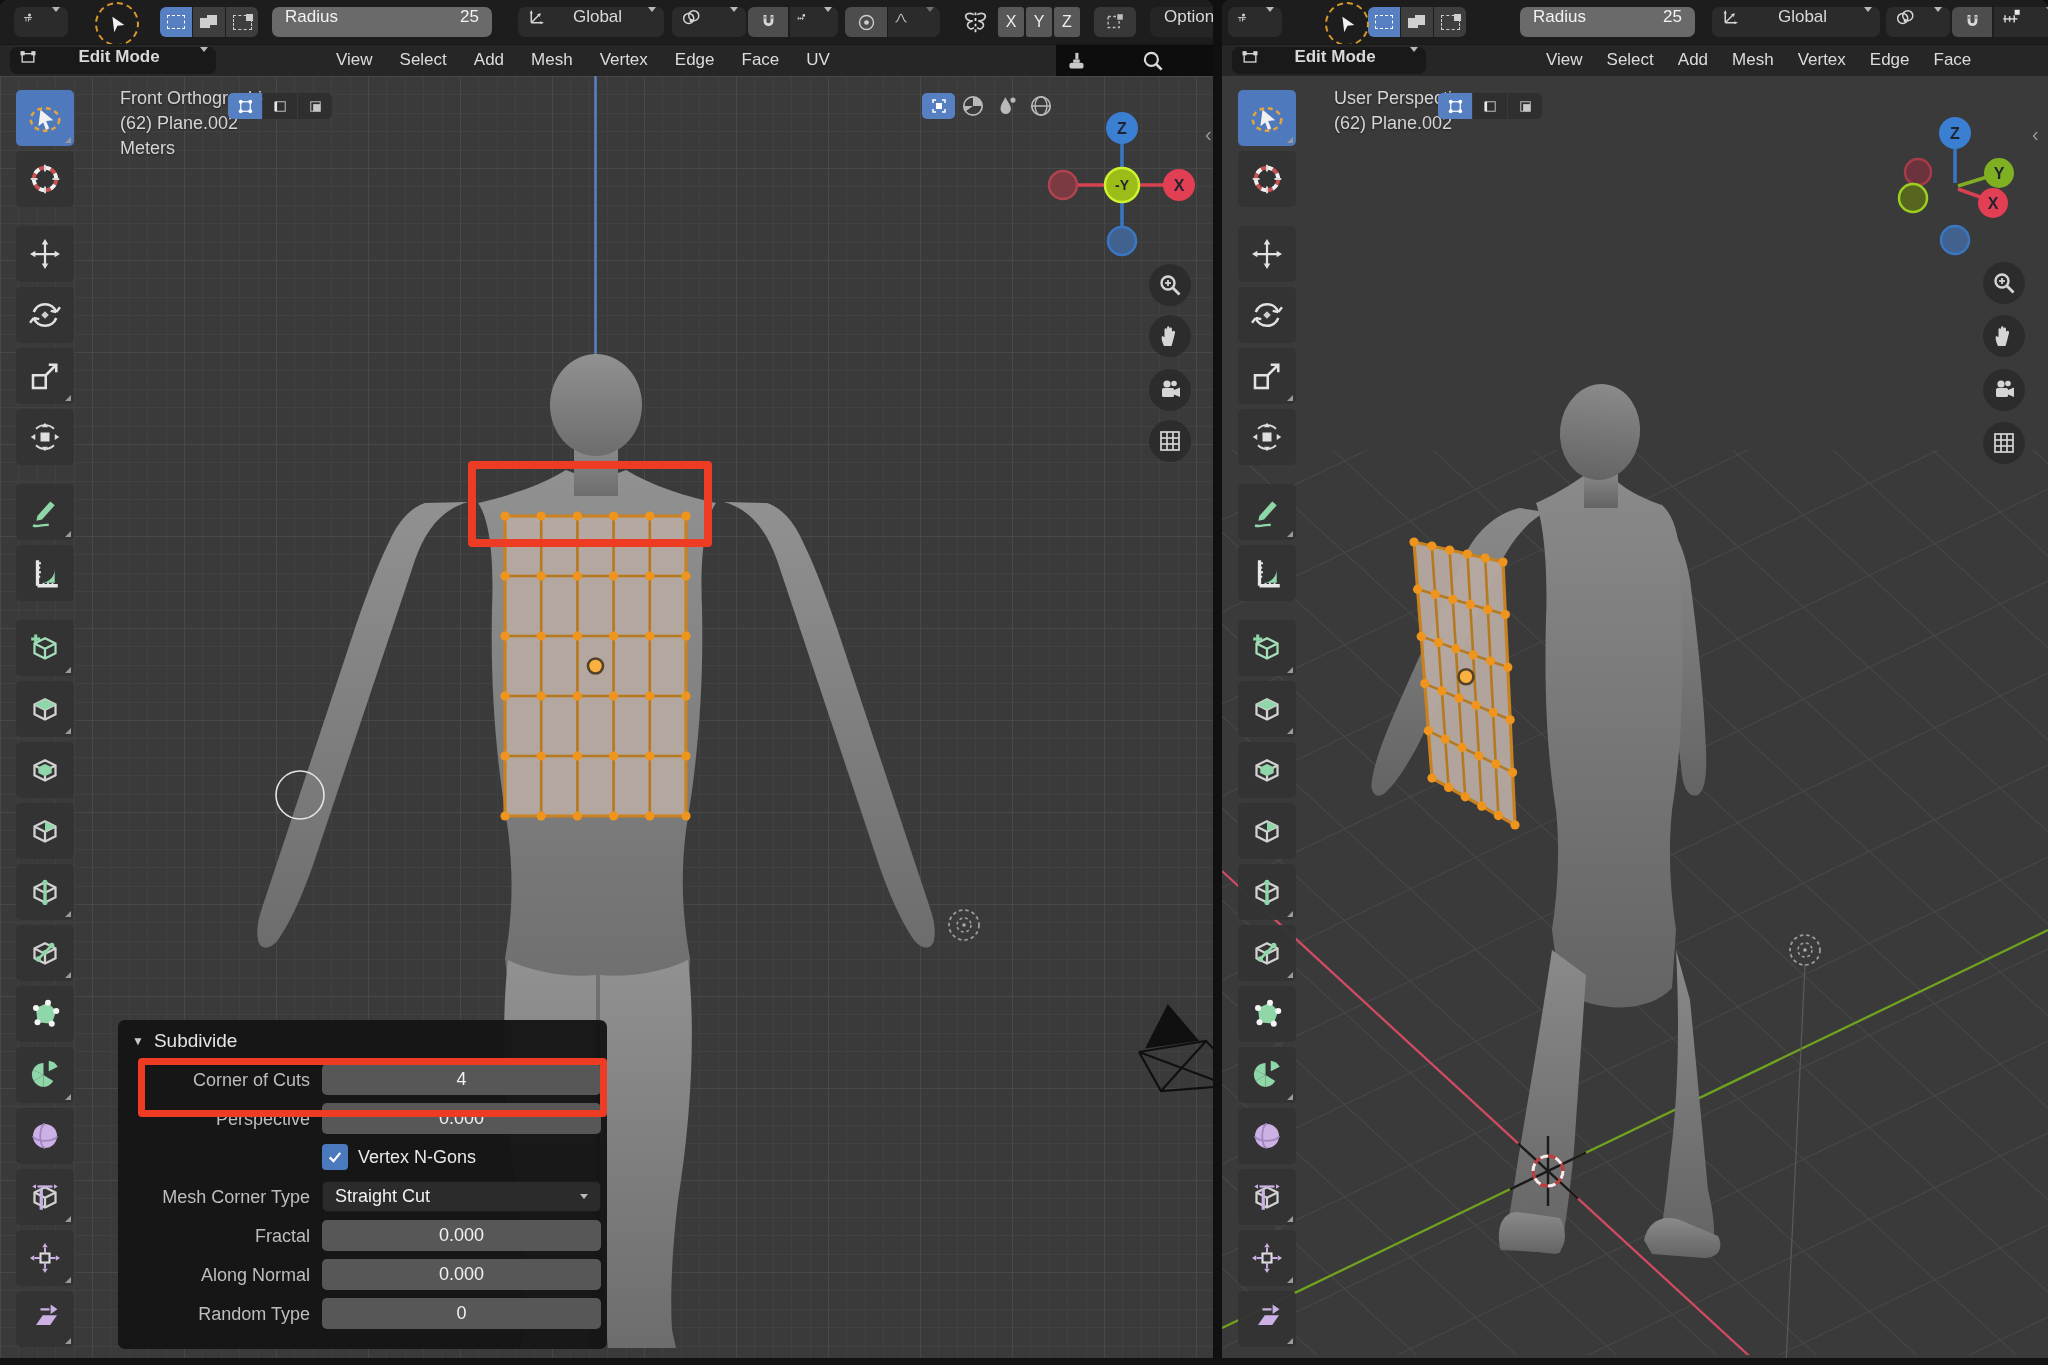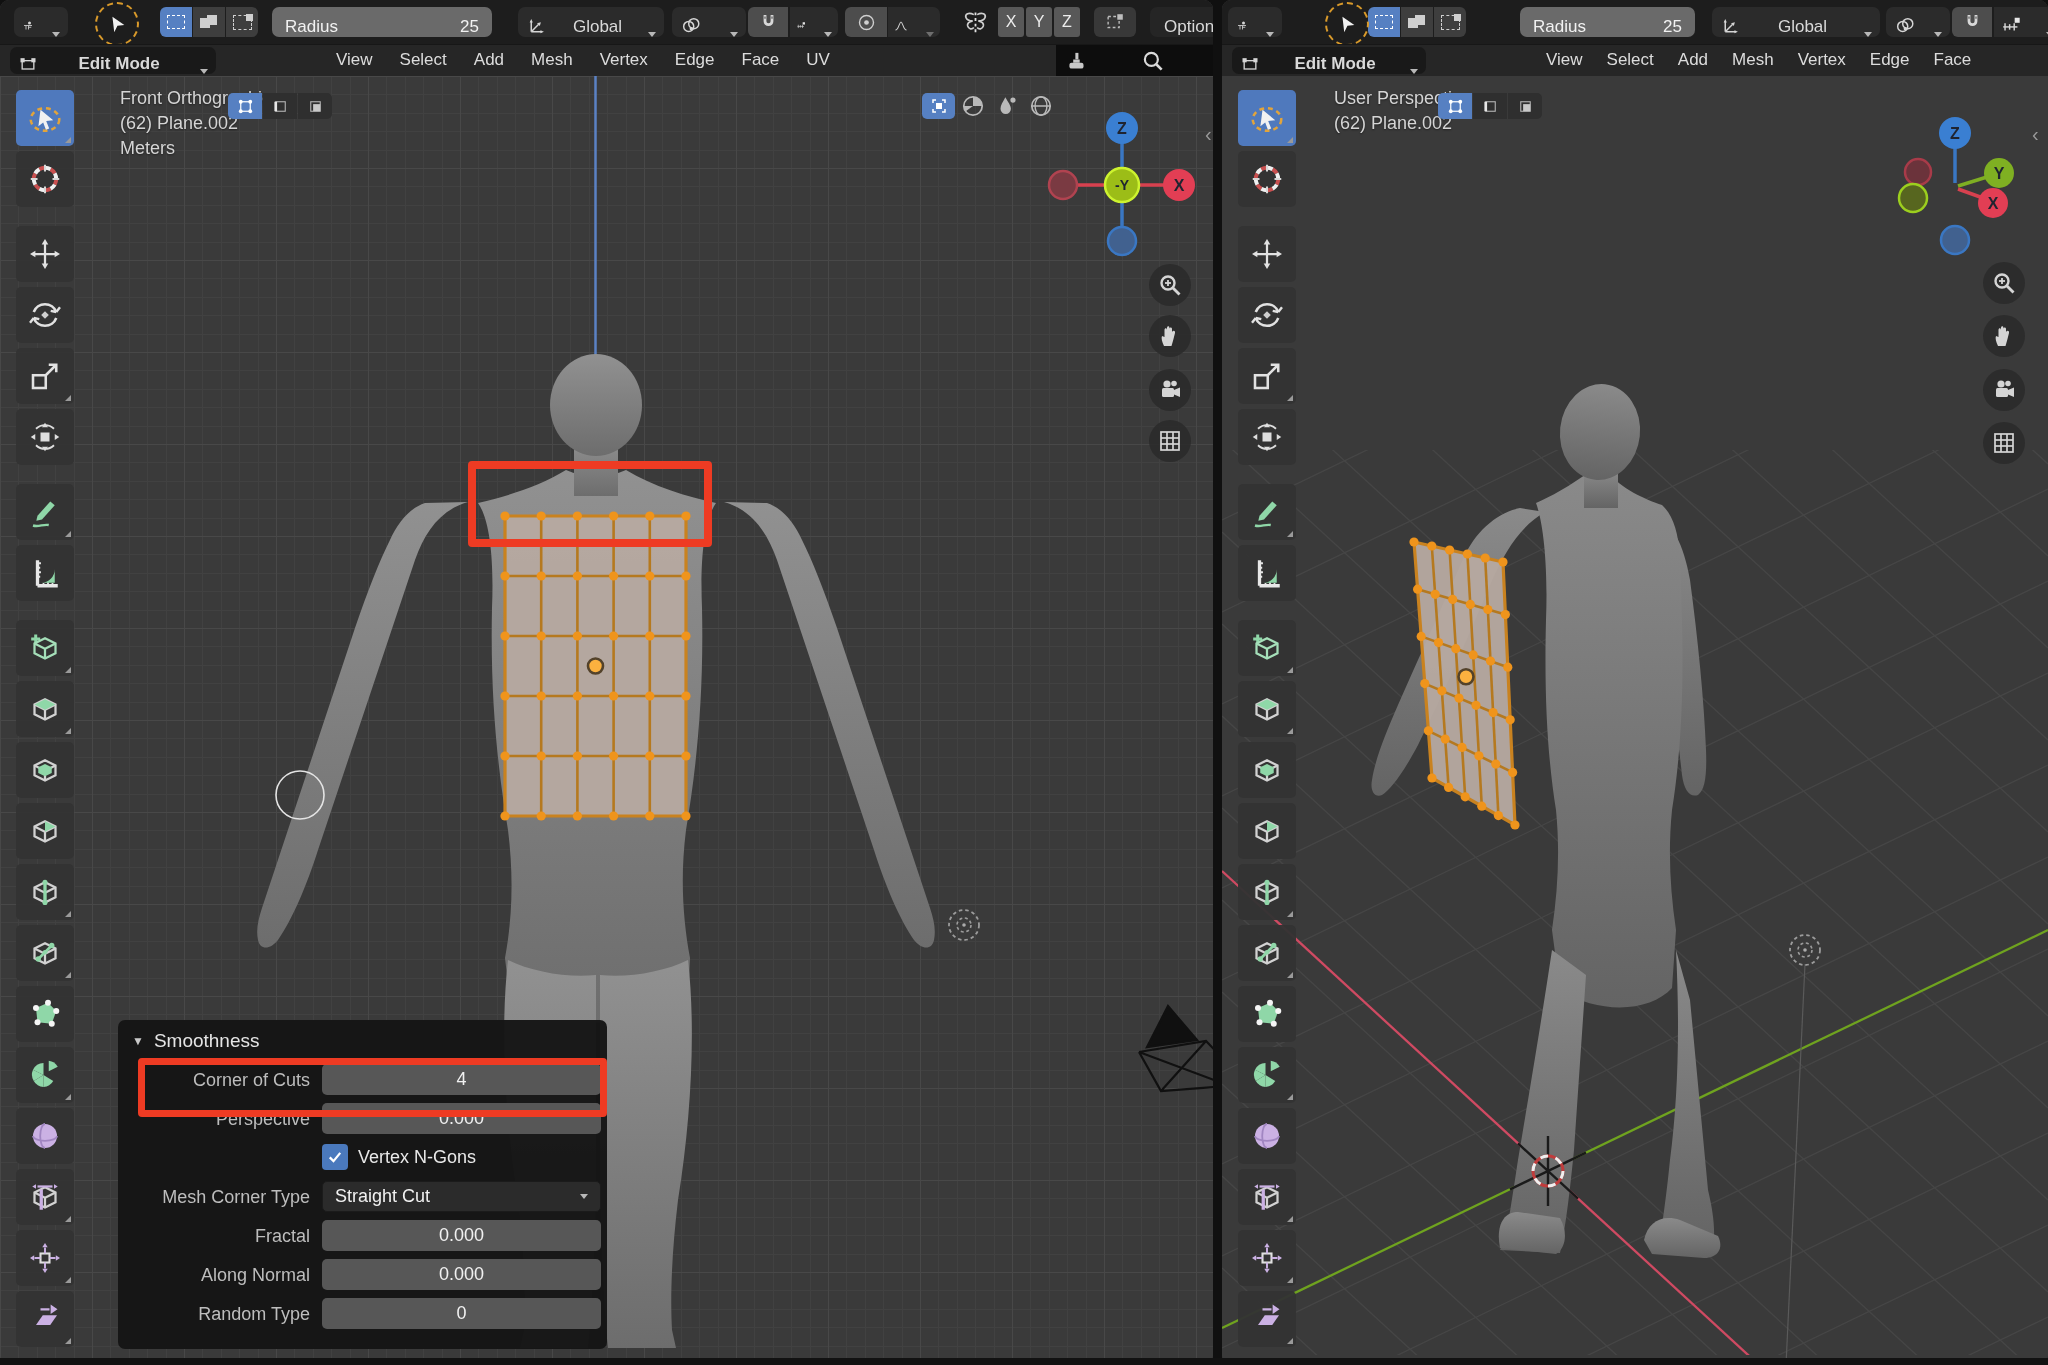--- a/index.html
+++ b/index.html
@@ -10,21 +10,21 @@
   #win1{left:1222px;width:826px;}
   .vpbg{position:absolute;left:0;top:44px;right:0;bottom:0;z-index:0;}
   .gridbg{background-color:#3a3a3a;background-image:
     repeating-linear-gradient(90deg,#484848 0 1px,transparent 1px 92px),
     repeating-linear-gradient(0deg,#484848 0 1px,transparent 1px 92px),
     repeating-linear-gradient(90deg,#414141 0 1px,transparent 1px 18.4px),
     repeating-linear-gradient(0deg,#414141 0 1px,transparent 1px 18.4px);}
   .scene{position:absolute;left:0;top:0;z-index:10;}
   .topbar{position:absolute;left:0;top:0;right:0;height:44px;background:#1d1d1d;z-index:30;}
   .hdr{position:absolute;left:0;top:44px;right:0;height:31px;background:#262626;border-top:1px solid #171717;z-index:30;}
-  .pill{position:absolute;top:7px;height:30px;background:#2b2b2b;border-radius:7px;display:flex;align-items:flex-end;
+  .pill{position:absolute;top:7px;height:30px;background:#2b2b2b;border-radius:7px;display:flex;align-items:flex-start;
     color:#d9d9d9;font-size:17px;box-sizing:border-box;padding:0 8px;gap:18px;white-space:nowrap;}
   .pill.dark{background:#191919;font-weight:bold;}
   .slider{background:#6a6a6a;color:#f2f2f2;justify-content:space-between;padding:0 13px;}
   .chev{width:0;height:0;border-left:4.5px solid transparent;border-right:4.5px solid transparent;border-top:5.5px solid #b8b8b8;flex:0 0 auto;}
   .tbtn{position:absolute;top:7px;height:30px;border-radius:6px;display:flex;align-items:center;justify-content:center;box-sizing:border-box;}
   .hbtn{position:absolute;top:48px;height:26px;display:flex;align-items:center;justify-content:center;box-sizing:border-box;}
   .menus{position:absolute;top:44px;height:31px;display:flex;align-items:center;color:#dcdcdc;font-size:17px;overflow:hidden;z-index:31;}
   .menus span{cursor:default;}
   .info{position:absolute;z-index:20;color:#d5d5d5;font-size:18px;line-height:25px;text-shadow:0 1px 2px rgba(0,0,0,.45);}
   .toolbtn{position:absolute;width:58px;height:56px;background:rgba(51,51,51,.96);border-radius:5px;display:flex;align-items:center;justify-content:center;}
@@ -970,21 +970,21 @@
         </svg>
         <div class="subtri" style=""></div>
       </div>
     </div>
   <div class="redbox" style="left:468px;top:461px;width:244px;height:86px;z-index:60;"></div>
   <div class="redbox" style="left:138px;top:1058px;width:469px;height:59px;border-width:7px;"></div>
   <div class="botline"></div>
 <div id="panel" style="">
       <div style="position: absolute; left: 14px; top: 10px; display: flex; align-items: center; gap: 10px; font-size: 19px; color: rgb(229, 229, 229);">
         <span style="font-size:12px;color:#c9c9c9">▼</span>
-        <span>Smoothness</span>
+        <span>Subdivide</span>
       </div>
       <div class="prow-label" style="left: 0px; top: 44px;">Corner of Cuts</div>
       <div class="pfield" style="top: 44px;">
         <div style="">4</div>
       </div>
       <div class="prow-label" style="left: 0px; top: 83px;">Perspective</div>
       <div class="pfield" style="top: 83px;">
         <div style="">0.000</div>
       </div>
       <div style="position: absolute; left: 204px; top: 124px; width: 26px; height: 26px; background: rgb(74, 121, 189); border-radius: 4px; display: flex; align-items: center; justify-content: center;">

